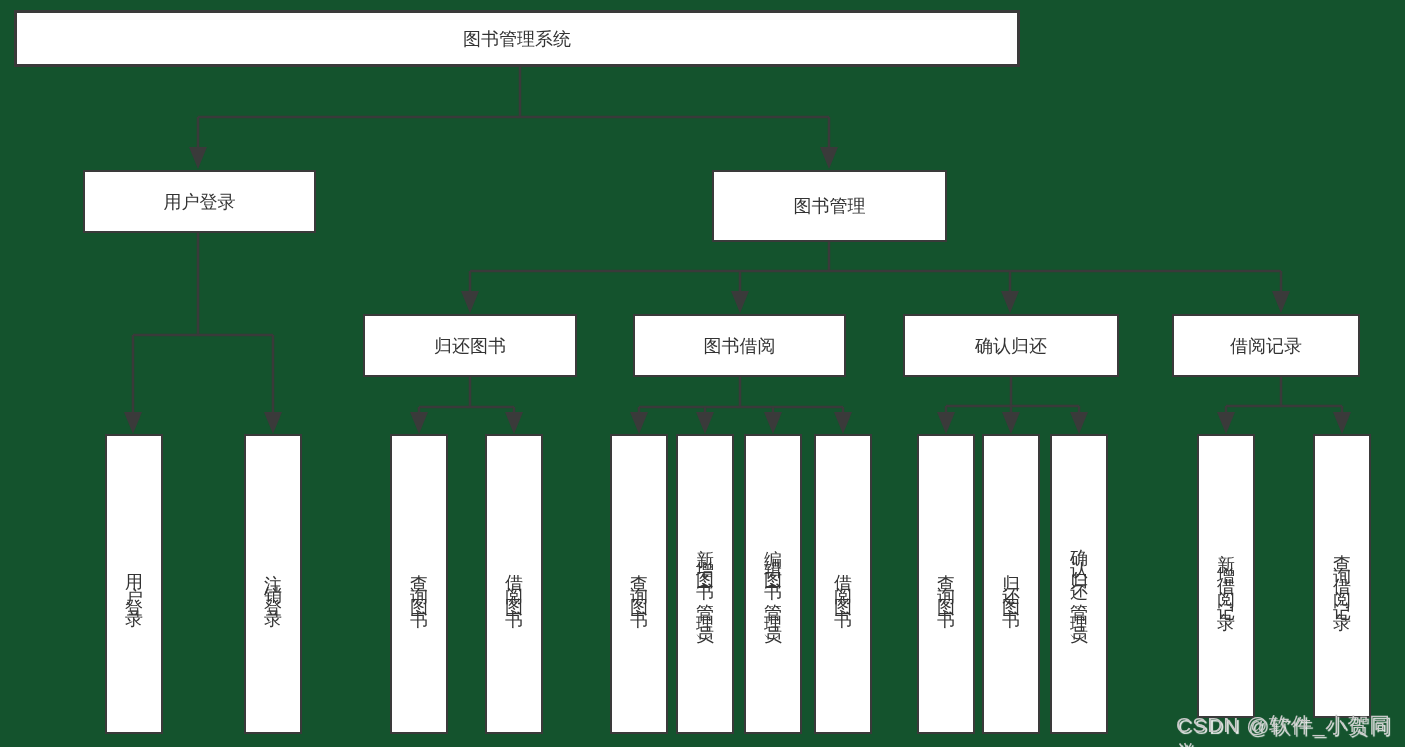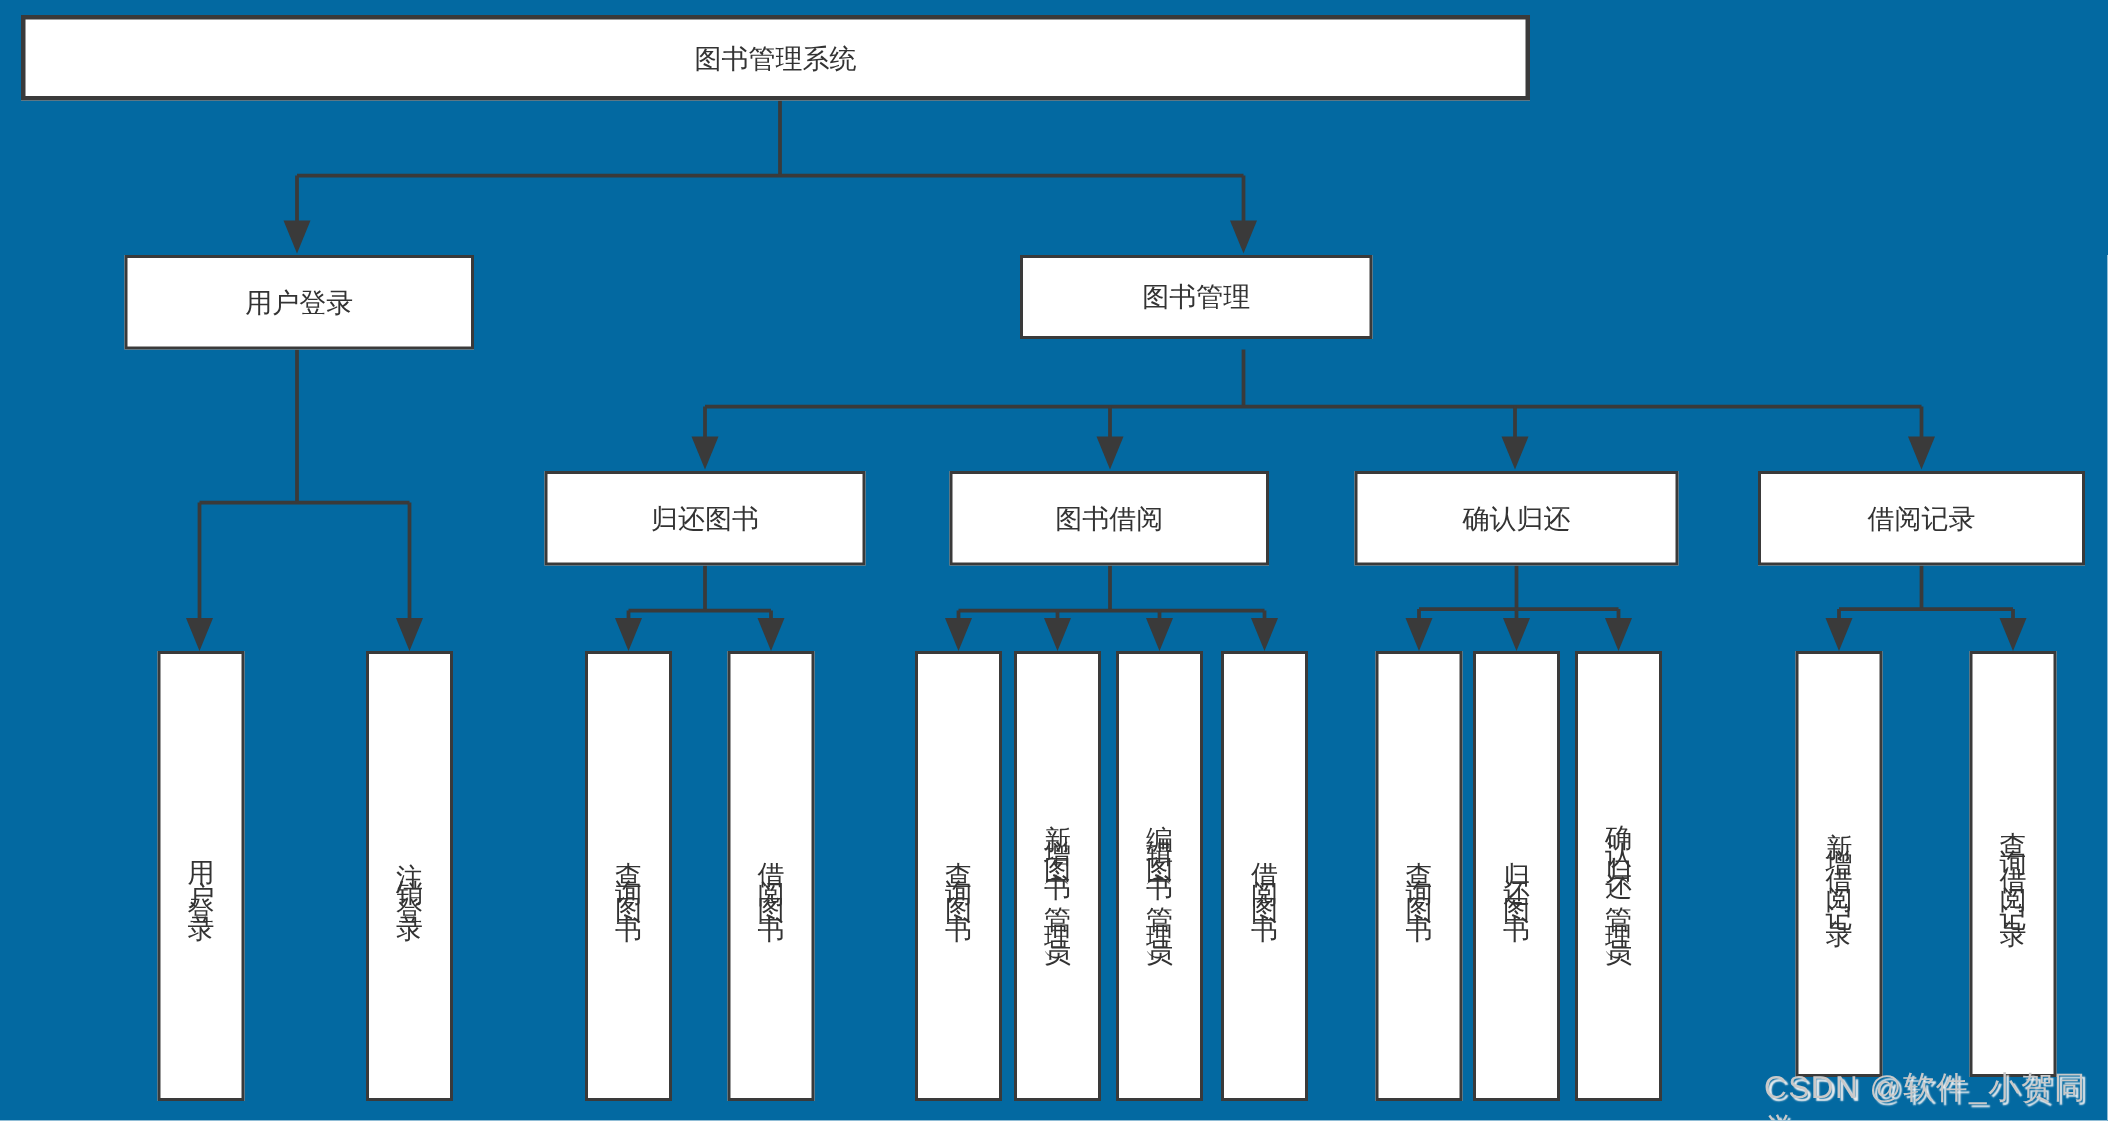--- a/index.html
+++ b/index.html
@@ -1,19 +1,19 @@
 <!DOCTYPE html>
 <html><head>
 <meta charset="utf-8">
 <style>
   html,body{margin:0;padding:0;background:#ffffff;}
   #stage{
     position:relative;
     width:1405px;height:747px;
-    background:#0369a1;
+    background:#14532d;
     font-family:"Liberation Sans", sans-serif;
     overflow:hidden;
   }
   #wires{position:absolute;left:0;top:0;z-index:1;}
   .box{
     position:absolute;
     box-sizing:border-box;
     background:#ffffff;
     border:2.5px solid #3a3a3a;
     display:flex;align-items:center;justify-content:center;
@@ -107,26 +107,26 @@
       <polygon points="1002,412 1020,412 1011,434"></polygon>
       <polygon points="1070,412 1088,412 1079,434"></polygon>
       <polygon points="1217,412 1235,412 1226,434"></polygon>
       <polygon points="1333,412 1351,412 1342,434"></polygon>
     </g>
   </svg>
 
   <div class="box root" style="left:14px;top:10px;width:1006px;height:57px;">图书管理系统</div>
 
   <div class="box" style="left:83px;top:170px;width:233px;height:63px;">用户登录</div>
-  <div class="box" style="left:680px;top:170px;width:235px;height:56px;">图书管理</div>
+  <div class="box" style="left:712px;top:170px;width:235px;height:72px;">图书管理</div>
 
   <div class="box" style="left:363px;top:314px;width:214px;height:63px;">归还图书</div>
   <div class="box" style="left:633px;top:314px;width:213px;height:63px;">图书借阅</div>
   <div class="box" style="left:903px;top:314px;width:216px;height:63px;">确认归还</div>
-  <div class="box" style="left:1172px;top:314px;width:218px;height:63px;">借阅记录</div>
+  <div class="box" style="left:1172px;top:314px;width:188px;height:63px;">借阅记录</div>
 
   <div class="box vbox" style="left:105px;top:434px;width:58px;height:300px;">用户登录</div>
   <div class="box vbox" style="left:244px;top:434px;width:58px;height:300px;">注销登录</div>
 
   <div class="box vbox" style="left:390px;top:434px;width:58px;height:300px;">查询图书</div>
   <div class="box vbox" style="left:485px;top:434px;width:58px;height:300px;">借阅图书</div>
 
   <div class="box vbox" style="left:610px;top:434px;width:58px;height:300px;">查询图书</div>
   <div class="box vbox" style="left:676px;top:434px;width:58px;height:300px;letter-spacing:11px;">新增图书（管理员）</div>
   <div class="box vbox" style="left:744px;top:434px;width:58px;height:300px;letter-spacing:11px;">编辑图书（管理员）</div>

